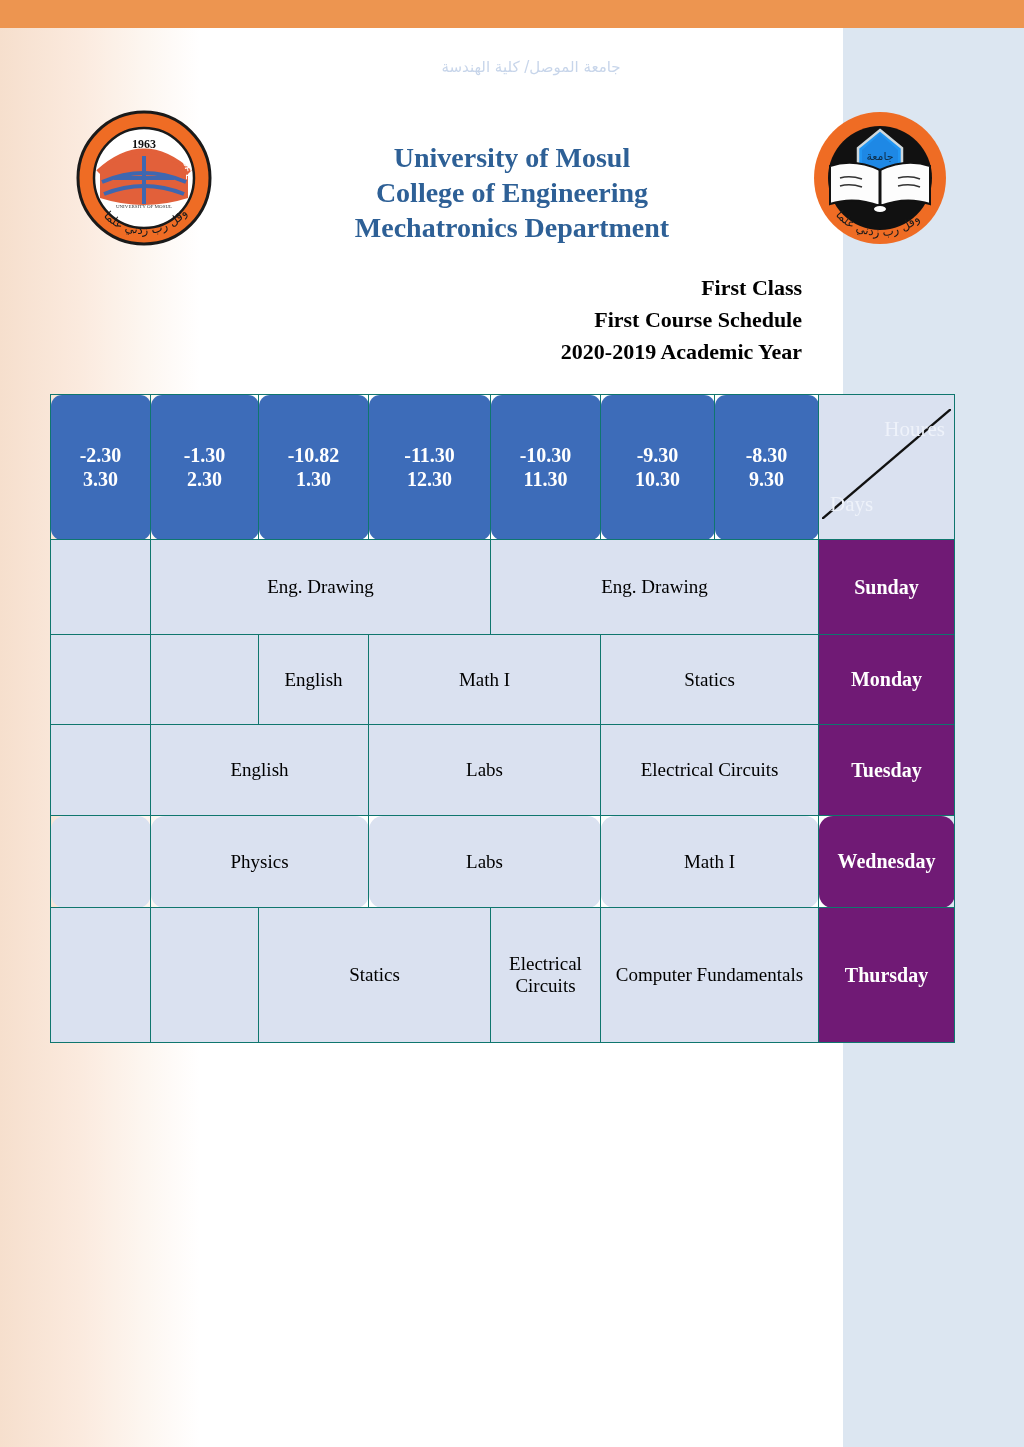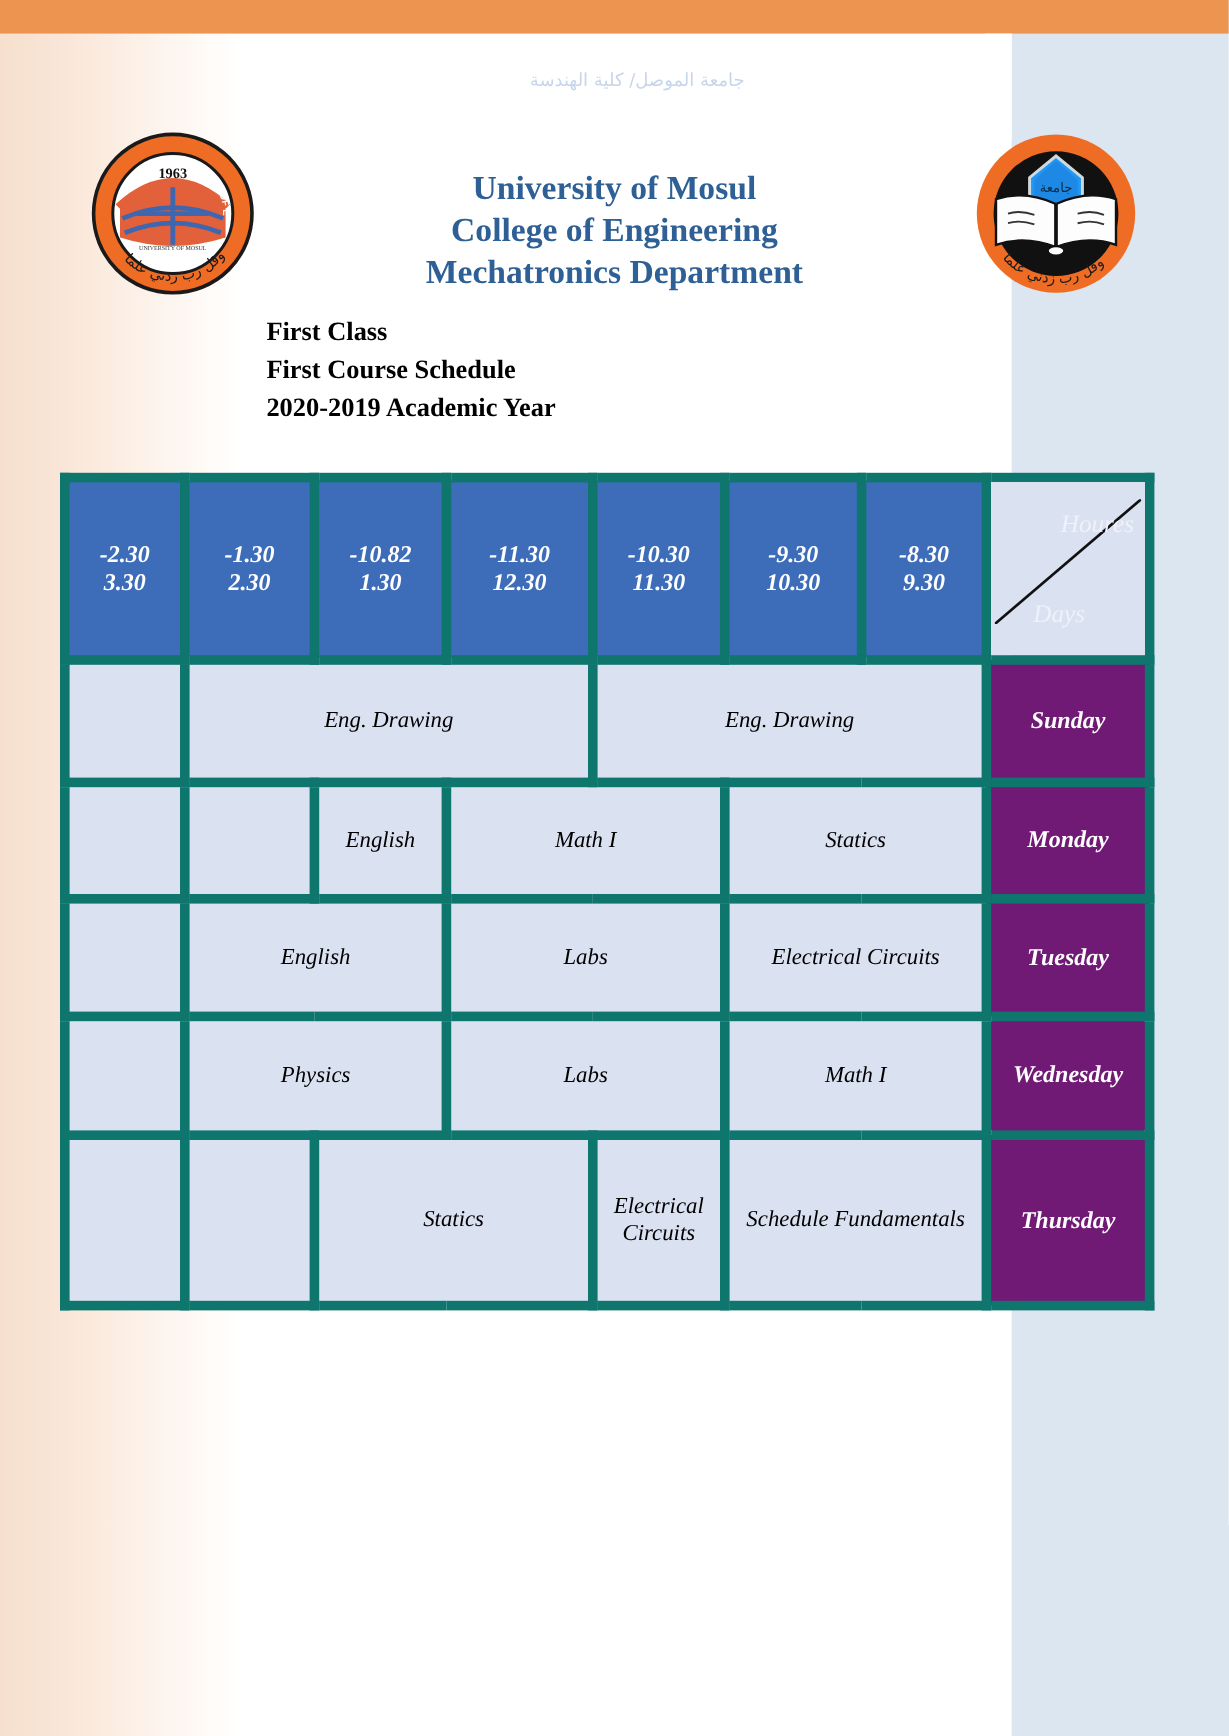--- a/index.html
+++ b/index.html
@@ -86,51 +86,50 @@
   }
   .title-block .t-line {
     font-size: 28px;
     font-weight: bold;
     color: #2e6096;
     line-height: 35px;
     white-space: nowrap;
   }
   .subtitle-block {
     position: absolute;
-    top: 260px;
+    top: 272px;
     left: 222px;
     width: 580px;
-    text-align: left;
+    text-align: right;
   }
   .subtitle-block .s-line {
     font-size: 22px;
     font-weight: bold;
     color: #000000;
     line-height: 32px;
     white-space: nowrap;
   }
 
   
   #schedule-table {
     position: absolute;
     left: 50px;
     top: 394px;
     width: 904px;
     border-collapse: collapse;
     table-layout: fixed;
   }
   #schedule-table td {
-    border: 8px solid #0f766e;
+    border: 1px solid #0f766e;
     text-align: center;
     vertical-align: middle;
     background: #dae1f0;
     font-size: 19px;
     color: #000000;
     padding: 14px 3px;
-    font-style: italic;
   }
   #schedule-table td.hdr {
     background: #3d6cb9;
     color: #ffffff;
     font-weight: bold;
     font-size: 20px;
     line-height: 24px;
     border-radius: 11px;
   }
   #schedule-table td.daycell {
@@ -165,21 +164,20 @@
     font-weight: normal;
     font-size: 21px;
   }
   .corner-days {
     position: absolute;
     bottom: 8px;
     left: 8px;
     color: #eef2fa;
     font-weight: normal;
     font-size: 21px;
-    margin-left: 24px;
   }
 
   .row-sunday td    { height: 66px; }
   .row-monday td    { height: 61px; }
   .row-tuesday td   { height: 62px; }
   .row-wednesday td { height: 63px; border-radius: 14px; }
   .row-thursday td  { height: 106px; }
 </style>
 </head>
 <body>
@@ -342,19 +340,19 @@
           <td colspan="2">Physics</td>
           <td colspan="2">Labs</td>
           <td colspan="2">Math I</td>
           <td class="daycell">Wednesday</td>
         </tr>
         <tr class="row-thursday">
           <td class="empty"></td>
           <td class="empty"></td>
           <td colspan="2">Statics</td>
           <td>Electrical Circuits</td>
-          <td colspan="2">Schedule Fundamentals</td>
+          <td colspan="2">Computer Fundamentals</td>
           <td class="daycell">Thursday</td>
         </tr>
       </tbody>
   </table>
 
 </div>
 
 </body></html>

